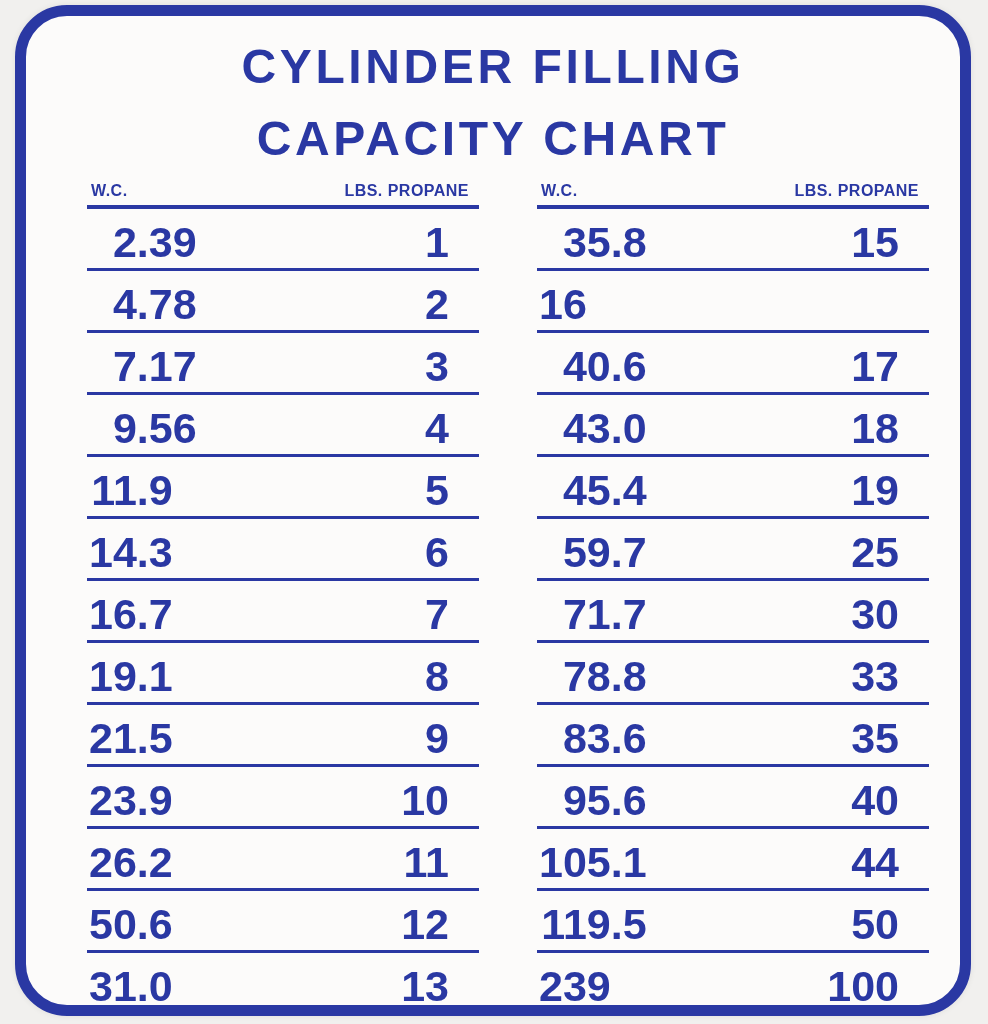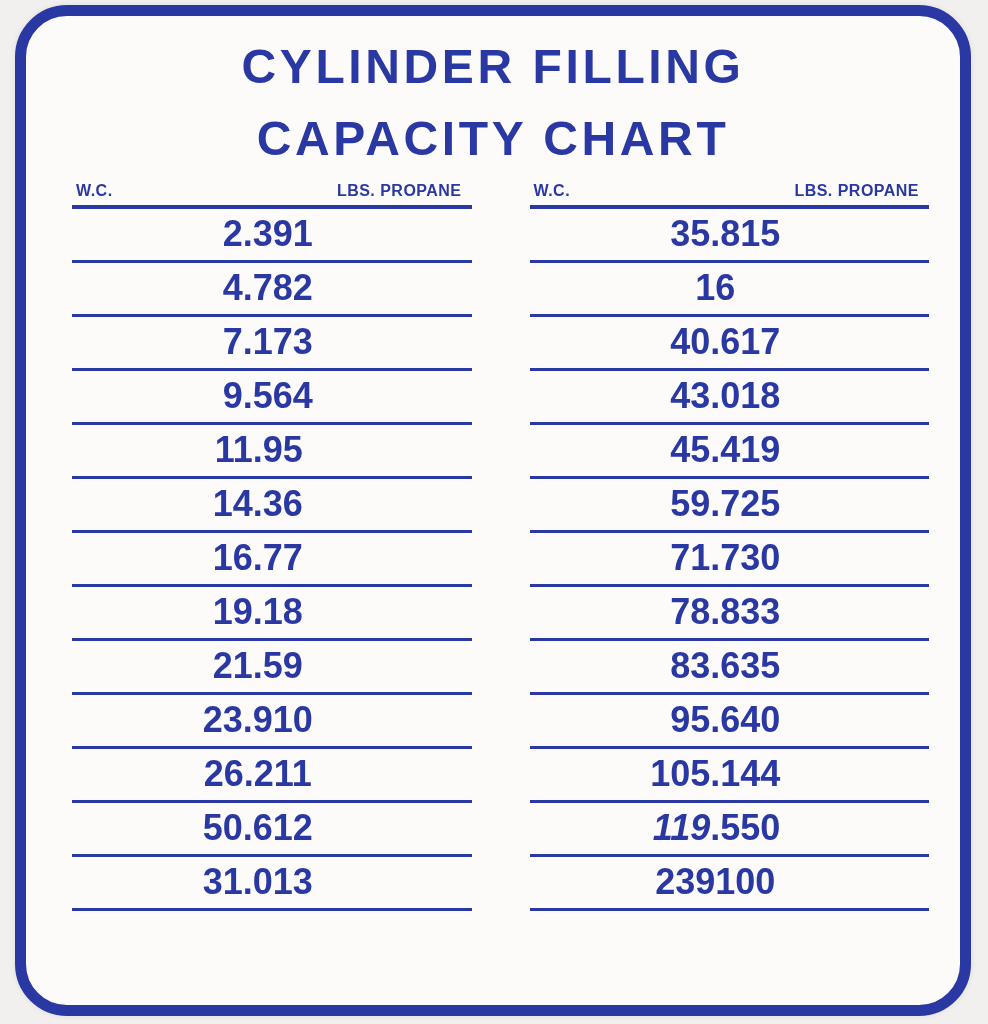--- a/index.html
+++ b/index.html
@@ -21,34 +21,34 @@
     background:var(--sign-bg);
     box-shadow:0 0 6px rgba(0,0,0,0.08);
   }
   .title{
     margin-top:15px;text-align:center;
     font-size:48px;line-height:72px;letter-spacing:0.075em;
     white-space:nowrap;
   }
   .tables{
     display:flex;gap:58px;
-    padding:7px 31px 0 46px;
+    padding:7px 31px 0 61px;
   }
   .col{flex:1;min-width:0;}
   .thead{
     display:flex;justify-content:space-between;align-items:flex-end;
     border-bottom:4px solid var(--blue);
     padding:0 10px 5px 4px;
     font-size:16px;line-height:18px;letter-spacing:0.03em;
   }
   .trow{
-    display:flex;justify-content:center;align-items:flex-end;
+    display:flex;justify-content:space-between;align-items:flex-end;
     border-bottom:3px solid var(--blue);
     height:54px;padding:0 30px 5px 2px;
-    font-size:36px;line-height:42px;
+    font-size:43px;line-height:42px;margin-top:8px;
   }
   .wc .int{display:inline-block;text-align:right;}
 </style>
 </head>
 <body>
 
 <div class="sign">
   <div class="title">
     <div>CYLINDER FILLING</div>
     <div>CAPACITY CHART</div>
@@ -157,21 +157,21 @@
           </div>
           <div class="trow">
             <span class="wc"><span class="int" style="width: 3ch;">95</span><span>.6</span></span>
             <span class="lbs">40</span>
           </div>
           <div class="trow">
             <span class="wc"><span class="int" style="width: 3ch;">105</span><span>.1</span></span>
             <span class="lbs">44</span>
           </div>
           <div class="trow">
-            <span class="wc"><span class="int" style="width: 3ch; font-style: italic;">119</span><span>.5</span></span>
+            <span class="wc"><span class="int" style="width: 3ch;">119</span><span>.5</span></span>
             <span class="lbs">50</span>
           </div>
           <div class="trow">
             <span class="wc"><span class="int" style="width: 3ch;">239</span><span></span></span>
             <span class="lbs">100</span>
           </div>
         </div>
     </div>
   </div>
 </div>

